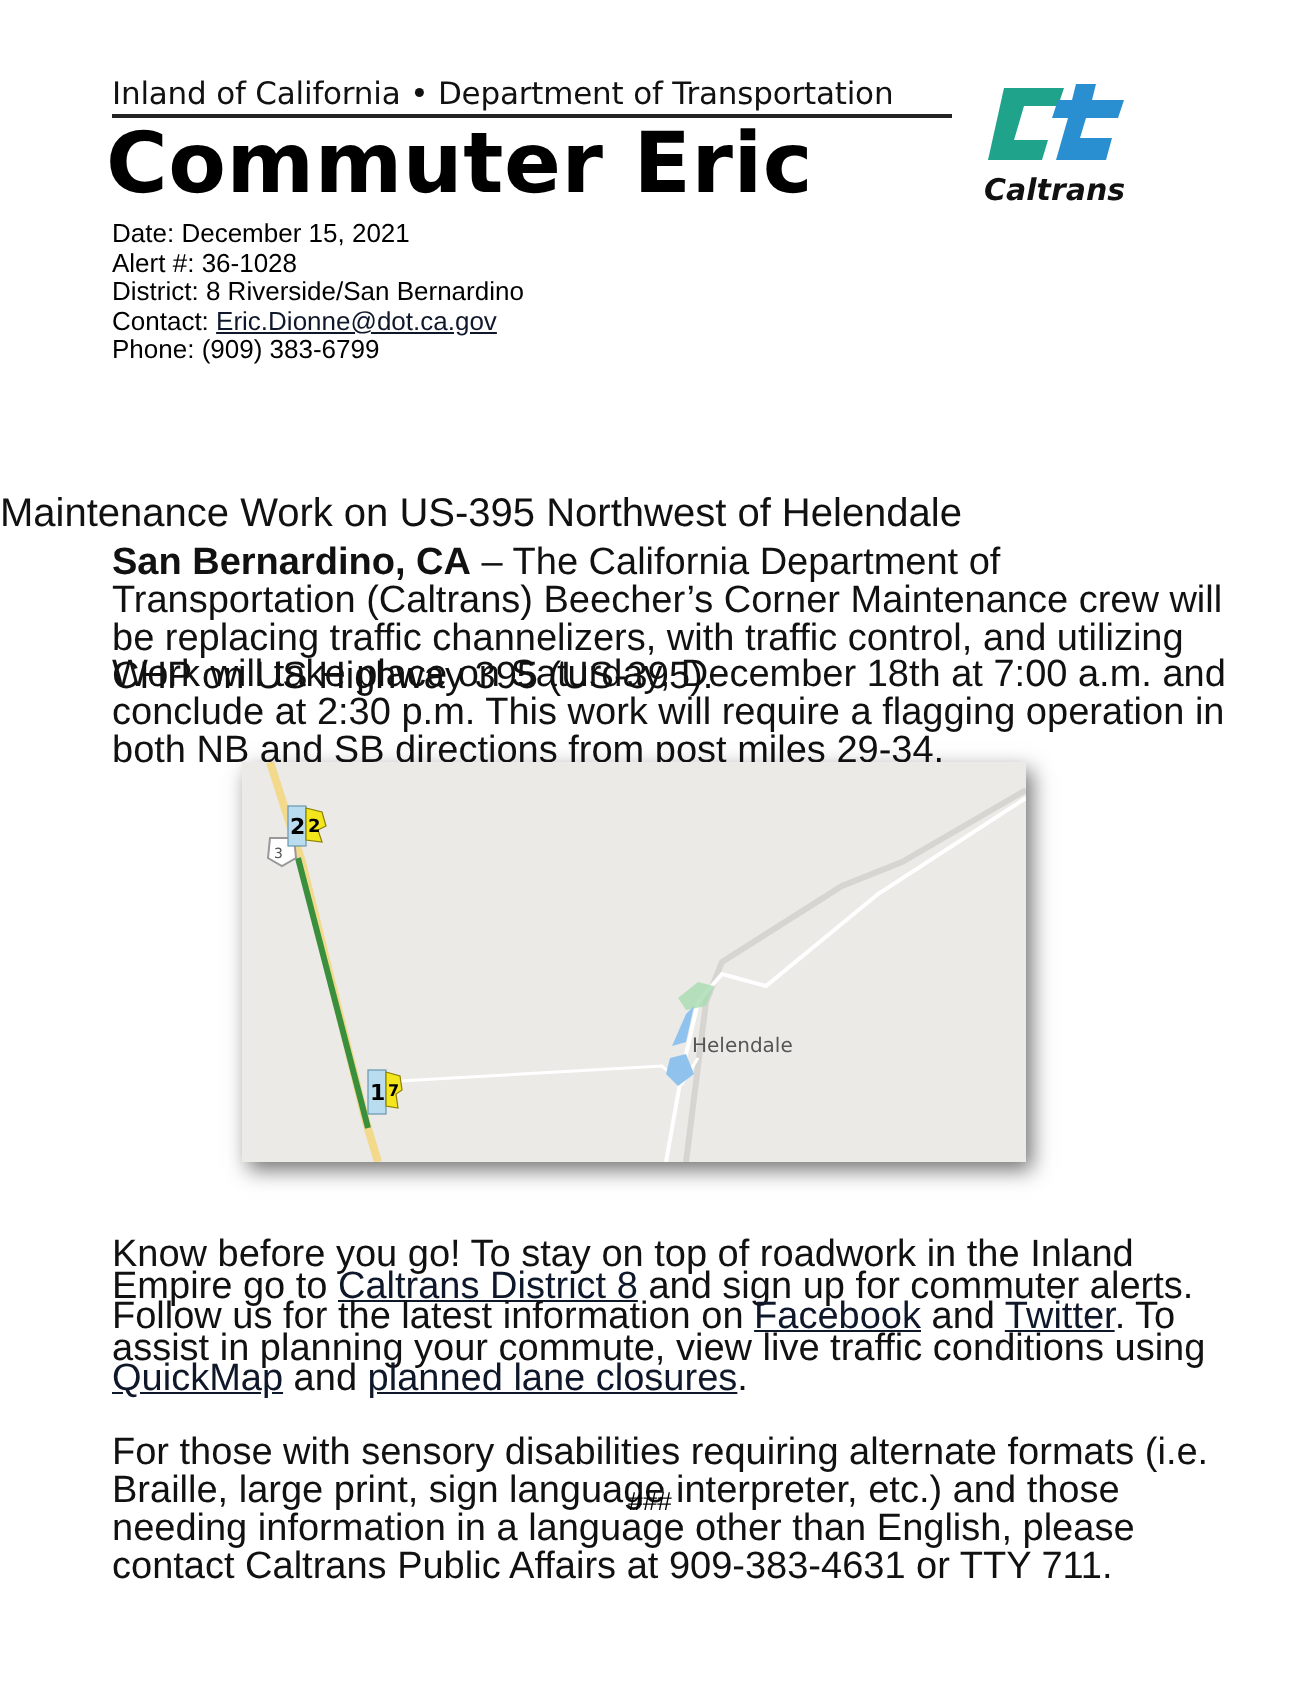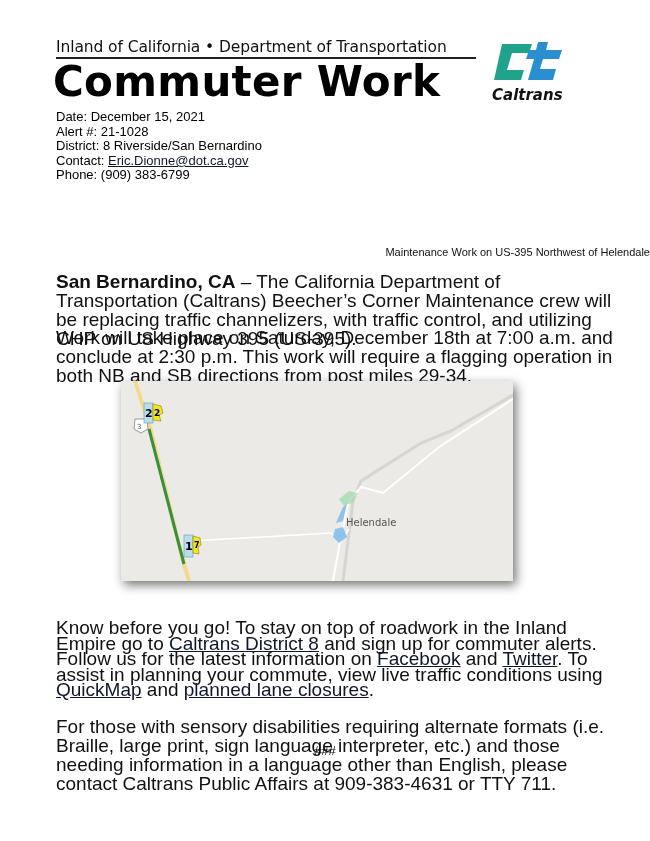--- a/index.html
+++ b/index.html
@@ -6,49 +6,49 @@
   body { width:650px; height:841px; position:relative; font-family:"Liberation Sans", sans-serif; color:#000; overflow:hidden; }
   .abs { position:absolute; }
   .agency { left:56px; top:38px; font-family:"DejaVu Sans", sans-serif; font-size:15.5px; color:#111; letter-spacing:-0.1px; }
   .rule { left:56px; top:57px; width:420px; height:1.5px; background:#222; }
   .title { left:53px; top:56px; font-family:"DejaVu Sans", sans-serif; font-weight:bold; font-size:42px; letter-spacing:0.3px; color:#000; line-height:52px; }
   .logo { left:488px; top:40px; width:86px; height:65px; }
   .meta { left:56px; top:110px; font-size:13px; line-height:14.6px; }
   .meta div { white-space:nowrap; }
   .meta b { font-weight:normal; }
   a, .link { color:#0f172a; text-decoration:underline; }
-  .headline { left:0; width:650px; top:246px; text-align:right; font-size:11px; color:#111; }
+  .headline { left:0; width:650px; top:246px; text-align:left; font-size:20px; color:#111; }
   .para { left:56px; width:560px; font-size:19px; line-height:19px; color:#111; }
   .p1 { top:272px; }
   .p2 { top:328px; }
   .map-wrap { left:121px; top:381px; width:392px; height:200px; box-shadow: 3px 4px 10px rgba(0,0,0,0.55); background:#ebeae6; }
   .p3 { top:620px; line-height:15.5px; }
   .p4 { top:717px; line-height:19px; }
   .hash { left:0; width:650px; top:743px; text-align:center; font-size:13px; }
 </style>
 </head>
 <body>
 
 <div class="abs agency">Inland of California • Department of Transportation</div>
 <div class="abs rule"></div>
-<div class="abs title">Commuter Work</div>
+<div class="abs title">Commuter Eric</div>
 
 <div class="abs logo">
   <svg width="86" height="65" viewBox="0 0 86 65">
 
     <path d="M14 4 L44 4 L41 13 L24 13 L19 30 L36 30 L33 40 L6 40 Z" fill="#1fa38a"></path>
 
     <path d="M50 2 L60 2 L58 10 L74 10 L71 19 L55 19 L52 29 L68 29 L65 40 L40 40 L46 19 L38 19 L41 10 L48 10 Z" fill="#2a8fd0"></path>
     <text x="4" y="60" font-family="DejaVu Sans, sans-serif" font-style="italic" font-weight="bold" font-size="15" fill="#111">Caltrans</text>
   </svg>
 </div>
 
 <div class="abs meta">
   <div><b>Date:</b> <span>December 15, 2021</span></div>
-  <div><b>Alert #:</b> <span>21-1028</span></div>
+  <div><b>Alert #:</b> <span>36-1028</span></div>
   <div><b>District:</b> <span>8 Riverside/San Bernardino</span></div>
   <div><b>Contact:</b> <a class="link">Eric.Dionne@dot.ca.gov</a></div>
   <div><b>Phone:</b> <span>(909) 383-6799</span></div>
 </div>
 
 <div class="abs headline">Maintenance Work on US-395 Northwest of Helendale</div>
 
 <div class="abs para p1"><b>San Bernardino, CA</b><span> – The California Department of Transportation (Caltrans) Beecher’s Corner Maintenance crew will be replacing traffic channelizers, with traffic control, and utilizing CHP on US Highway 395 (US-395).</span></div>
 <div class="abs para p2">Work will take place on Saturday, December 18th at 7:00 a.m. and conclude at 2:30 p.m. This work will require a flagging operation in both NB and SB directions from post miles 29-34.</div>
 

